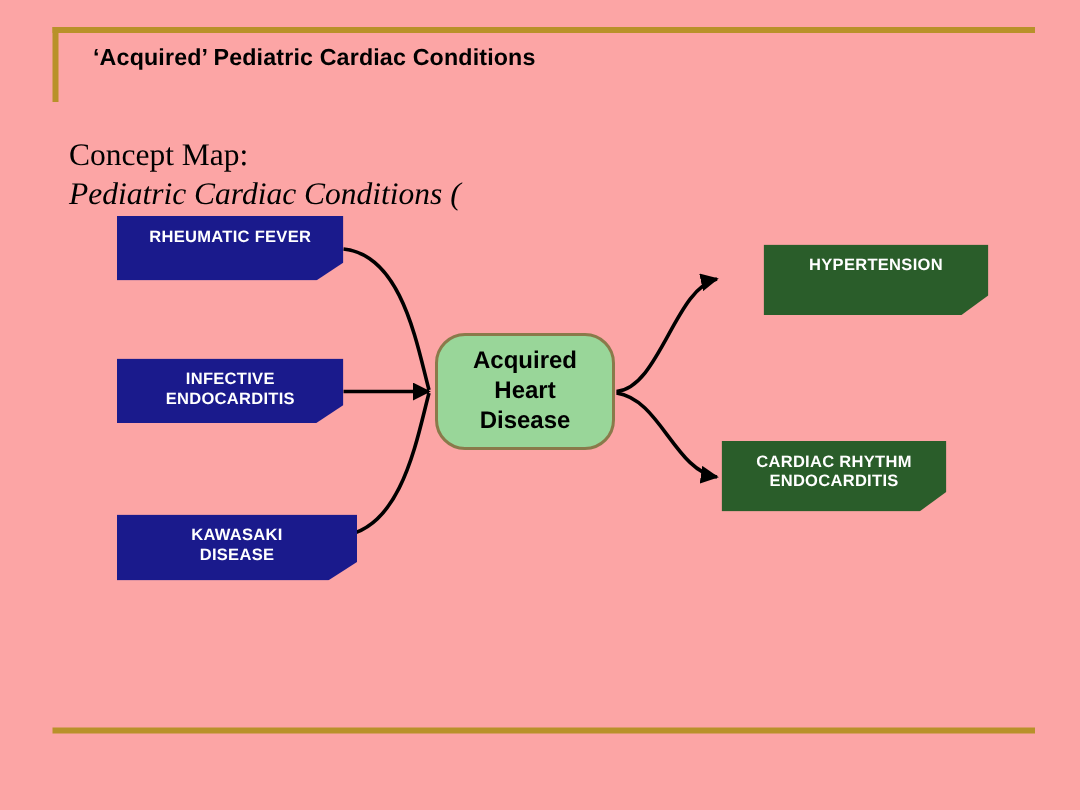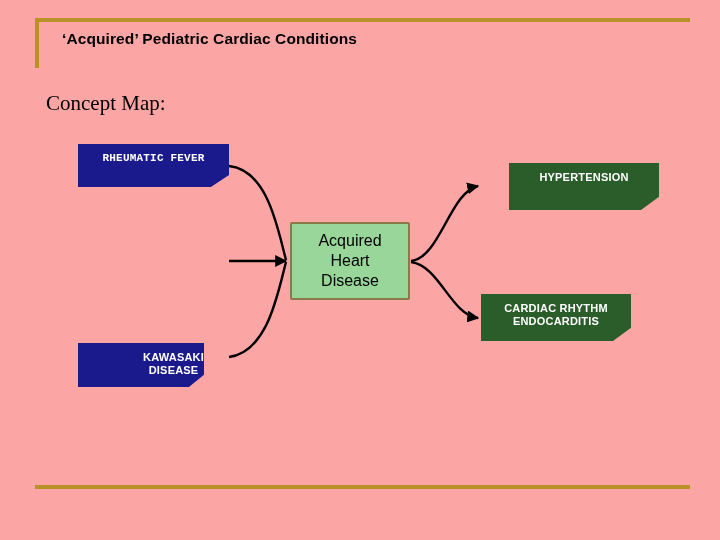--- a/index.html
+++ b/index.html
@@ -101,67 +101,74 @@
   .node-navy  { background: #1a1a8c; }
   .node-green { background: #2a5d2a; }
 
   .node-folded .label { display: block; }
 
   
   .node-center {
     align-items: center;
     background: #99d699;
     border: 2px solid #8a7a4a;
-    border-radius: 2px;
+    border-radius: 20px;
     color: #000000;
     font-family: "Liberation Sans", sans-serif;
-    font-weight: normal;
+    font-weight: bold;
     font-size: 16px;
     line-height: 20px;
   }
 </style>
 </head>
 <body>
 
 <div id="slide">
 
   <div class="rule-top"></div>
   <div class="rule-left"></div>
   <div class="rule-bottom"></div>
 
   <div class="slide-title">‘Acquired’ Pediatric Cardiac Conditions</div>
 
   <div class="body-text">
     <span class="ln">Concept Map:</span>
+    <span class="ln italic">Pediatric Cardiac Conditions (</span>
   </div>
 
   <svg id="connectors" viewBox="0 0 720 540" xmlns="http://www.w3.org/2000/svg">
     <defs>
       <marker id="arrow" viewBox="0 0 10 10" refX="9" refY="5" markerWidth="5" markerHeight="5" orient="auto-start-reverse">
         <path d="M 0 0 L 10 5 L 0 10 z" fill="#000000"></path>
       </marker>
     </defs>
 
     <path d="M 229 166 C 268 170, 278 230, 286 260" fill="none" stroke="#000000" stroke-width="2.4"></path>
     <path d="M 229 261 L 286 261" fill="none" stroke="#000000" stroke-width="2.4" marker-end="url(#arrow)"></path>
     <path d="M 229 357 C 268 352, 278 292, 286 262" fill="none" stroke="#000000" stroke-width="2.4"></path>
 
     <path d="M 411 261 C 440 258, 450 192, 478 186" fill="none" stroke="#000000" stroke-width="2.4" marker-end="url(#arrow)"></path>
     <path d="M 411 262 C 440 266, 450 314, 478 318" fill="none" stroke="#000000" stroke-width="2.4" marker-end="url(#arrow)"></path>
   </svg>
 
-  <div class="node node-folded node-navy" style="left:78px; top:144px; width:151px; height:43px;font-family:Liberation Mono, monospace;">
+  <div class="node node-folded node-navy" style="left:78px; top:144px; width:151px; height:43px;">
     <div>
       <span class="label">RHEUMATIC FEVER</span>
       <span class="label"></span>
     </div>
   </div>
 
+  <div class="node node-folded node-navy" style="left:78px; top:239px; width:151px; height:43px;">
+    <div>
+      <span class="label">INFECTIVE</span>
+      <span class="label">ENDOCARDITIS</span>
+    </div>
+  </div>
 
-  <div class="node node-folded node-navy" style="left:78px; top:343px; width:126px; height:44px;justify-content:flex-end;">
+  <div class="node node-folded node-navy" style="left:78px; top:343px; width:160px; height:44px;">
     <div>
       <span class="label">KAWASAKI</span>
       <span class="label">DISEASE</span>
     </div>
   </div>
 
   <div class="node node-center" style="left:290px; top:222px; width:120px; height:78px;">
     <div>
       <span class="label">Acquired</span><br>
       <span class="label">Heart</span><br>

